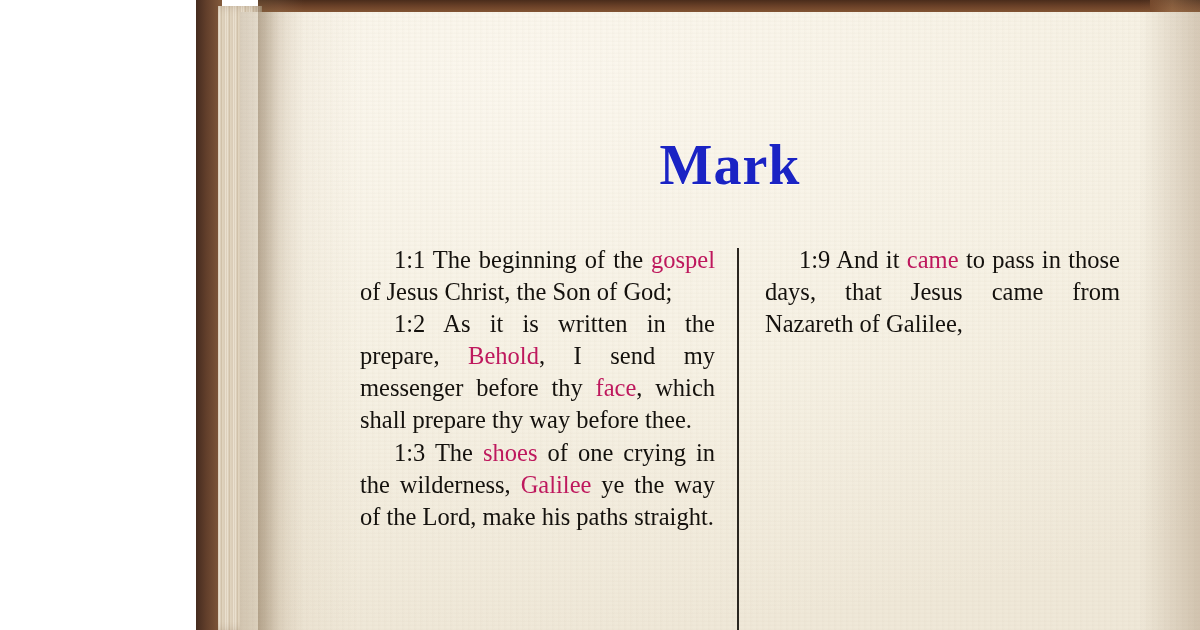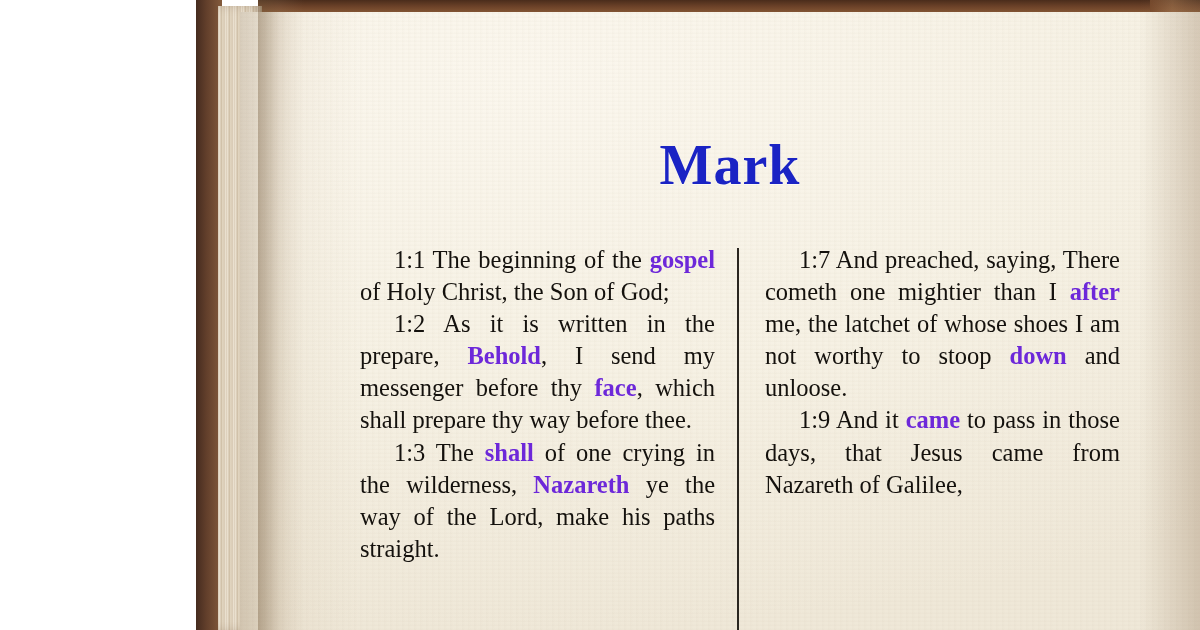--- a/index.html
+++ b/index.html
@@ -154,22 +154,22 @@
     margin: 4px 0 0 0;
     height: 400px;
   }
 
   .verse {
     margin: 0 0 0 0;
     text-indent: 34px;
   }
   .vnum { }
   .red {
-    color: #6d28d9;
-    font-weight: bold;
+    color: #be185d;
+    font-weight: normal;
   }
 
   
   .gutter-curve {
     position: absolute;
     left: 240px;
     top: 12px;
     width: 120px;
     height: 618px;
     background: linear-gradient(90deg, rgba(135,108,76,.28) 0%, rgba(190,168,138,.10) 40%, rgba(255,255,255,0) 100%);
@@ -196,25 +196,24 @@
   <div class="gutter-curve"></div>
   <div class="spine-shadow"></div>
   <div class="right-shadow"></div>
 
   <div class="page-inner">
 
     <h1 class="book-title">Mark</h1>
 
     <div class="columns">
       <div class="col left">
-          <p class="verse"><span class="vnum">1:1</span><span> The beginning of the </span><span class="red">gospel</span><span> of Holy Christ, the Son of God;</span></p>
+          <p class="verse"><span class="vnum">1:1</span><span> The beginning of the </span><span class="red">gospel</span><span> of Jesus Christ, the Son of God;</span></p>
           <p class="verse"><span class="vnum">1:2</span><span> As it is written in the prepare, </span><span class="red">Behold</span><span>, I send my messenger before thy </span><span class="red">face</span><span>, which shall prepare thy way before thee.</span></p>
-          <p class="verse"><span class="vnum">1:3</span><span> The </span><span class="red">shall</span><span> of one crying in the wilderness, </span><span class="red">Nazareth</span><span> ye the way of the Lord, make his paths straight.</span></p>
+          <p class="verse"><span class="vnum">1:3</span><span> The </span><span class="red">shoes</span><span> of one crying in the wilderness, </span><span class="red">Galilee</span><span> ye the way of the Lord, make his paths straight.</span></p>
         </div>
       <div class="divider"></div>
       <div class="col right">
-          <p class="verse"><span class="vnum">1:7</span><span> And preached, saying, There cometh one mightier than I </span><span class="red">after</span><span> me, the latchet of whose shoes I am not worthy to stoop </span><span class="red">down</span><span> and unloose.</span></p>
           <p class="verse"><span class="vnum">1:9</span><span> And it </span><span class="red">came</span><span> to pass in those days, that Jesus came from Nazareth of Galilee,</span></p>
         </div>
     </div>
 
   </div>
 </div>
 
 </body></html>

